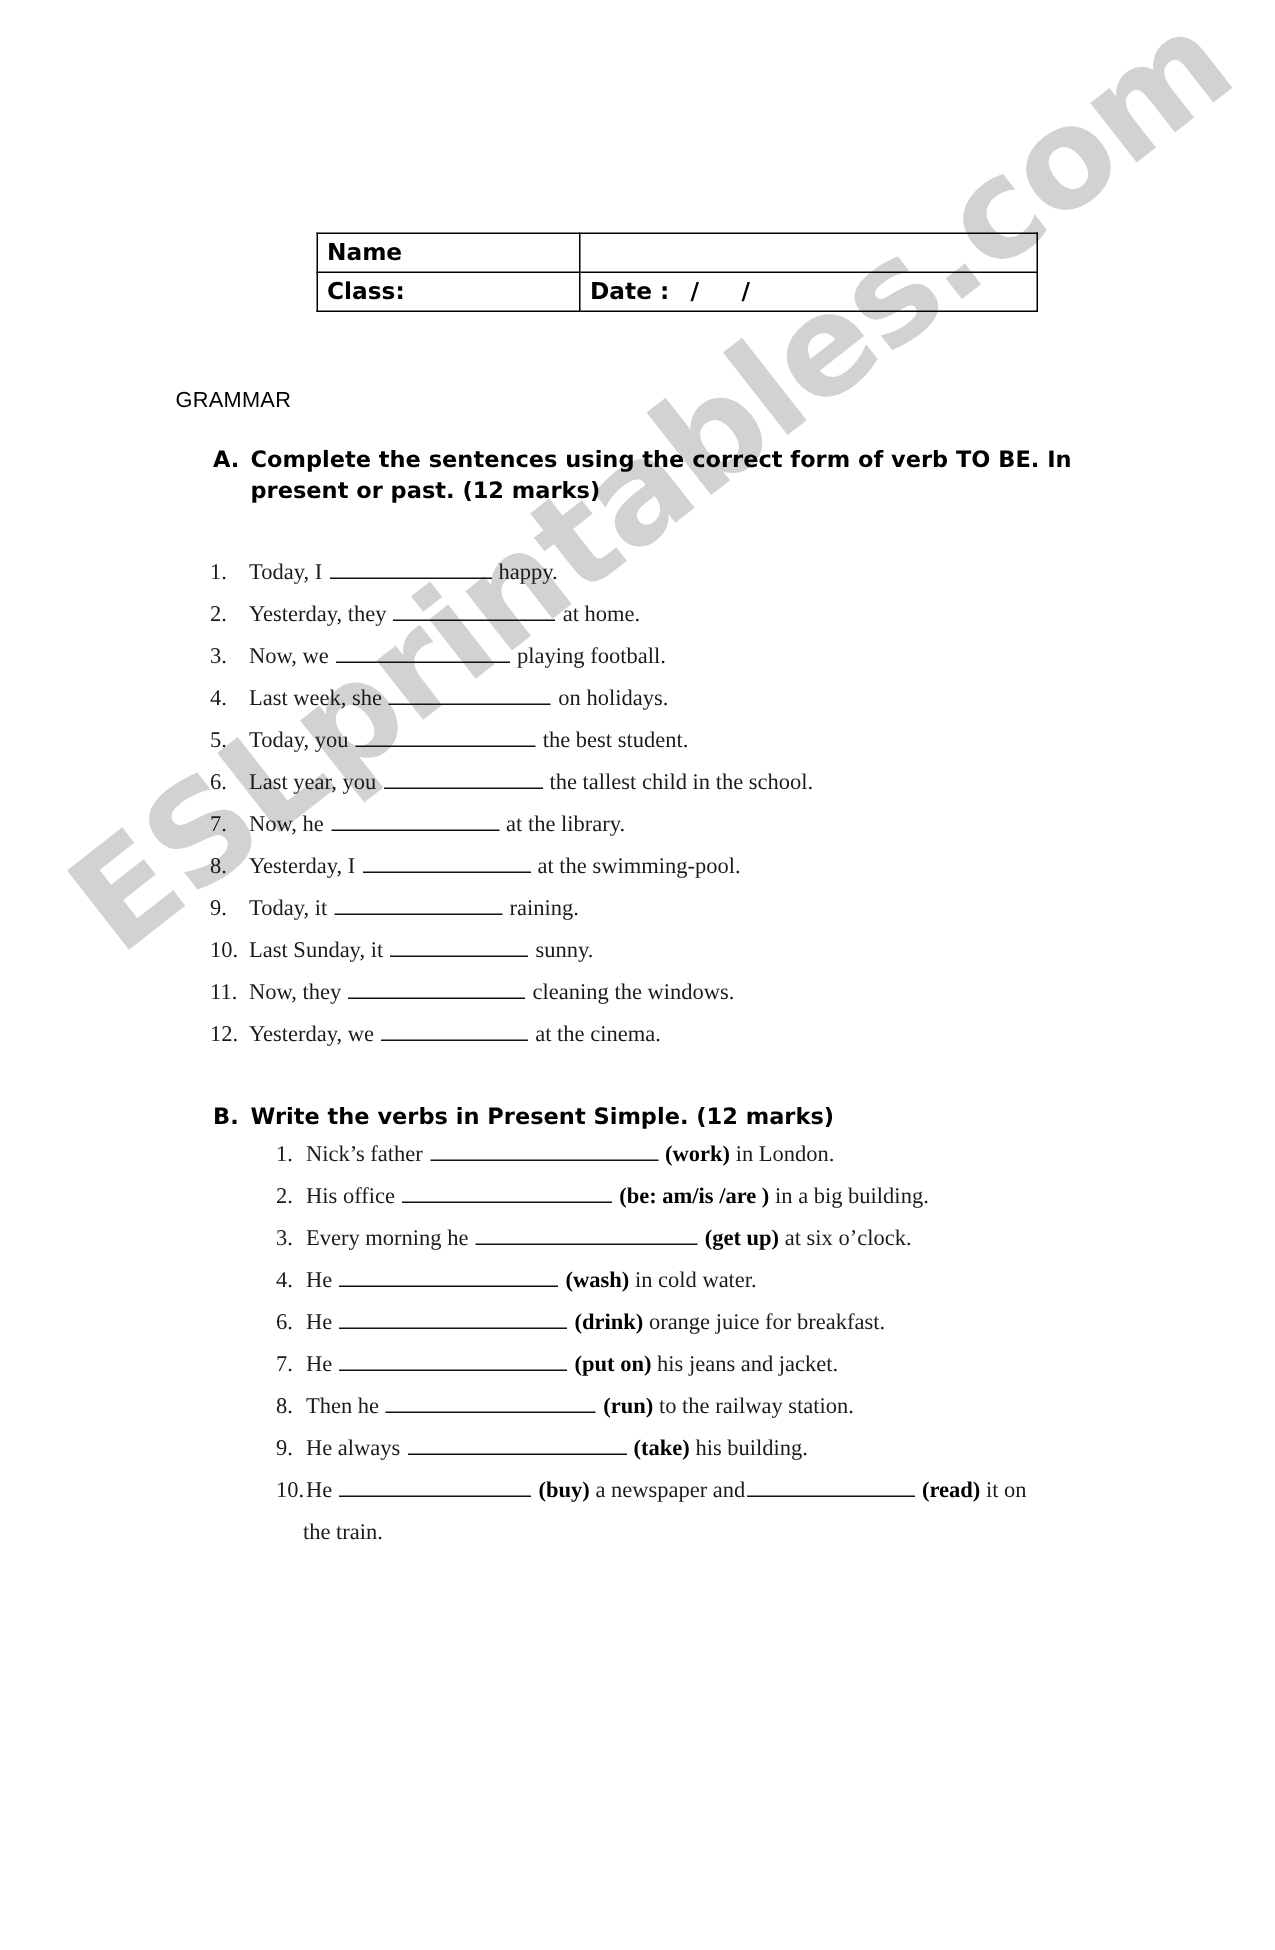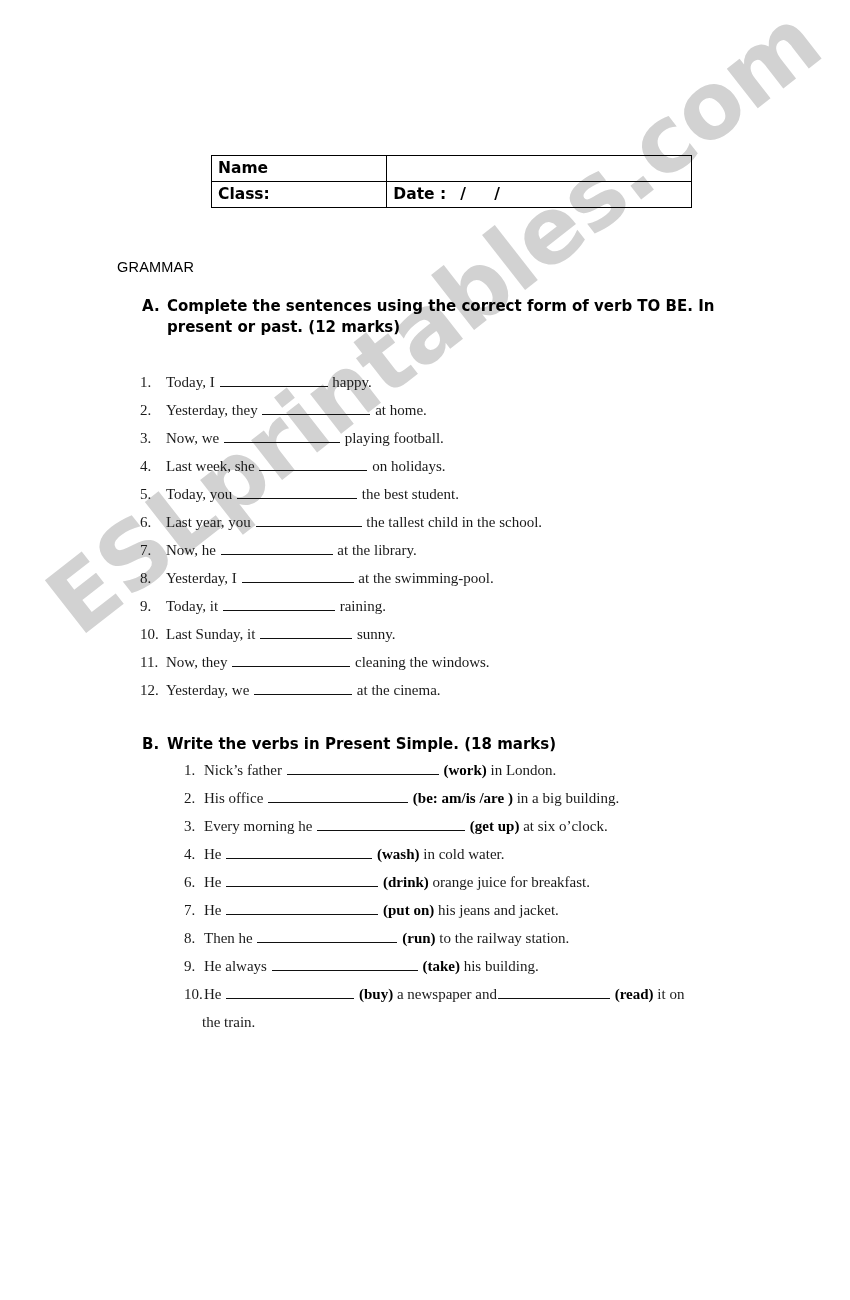--- a/index.html
+++ b/index.html
@@ -203,21 +203,21 @@
       <div class="ex-item"><span class="ex-num">7.</span><span>Now, he </span><span class="blank" style="width: 112px;"></span><span> at the library.</span></div>
       <div class="ex-item"><span class="ex-num">8.</span><span>Yesterday, I </span><span class="blank" style="width: 112px;"></span><span> at the swimming-pool.</span></div>
       <div class="ex-item"><span class="ex-num">9.</span><span>Today, it </span><span class="blank" style="width: 112px;"></span><span> raining.</span></div>
       <div class="ex-item"><span class="ex-num">10.</span><span>Last Sunday, it </span><span class="blank" style="width: 92px;"></span><span> sunny.</span></div>
       <div class="ex-item"><span class="ex-num">11.</span><span>Now, they </span><span class="blank" style="width: 118px;"></span><span> cleaning the windows.</span></div>
       <div class="ex-item"><span class="ex-num">12.</span><span>Yesterday, we </span><span class="blank" style="width: 98px;"></span><span> at the cinema.</span></div>
     </div>
 
   <div id="heading-b" class="section-heading">
     <span class="hd-letter">B.</span>
-    <span class="hd-body">Write the verbs in Present Simple. (18 marks)</span>
+    <span class="hd-body">Write the verbs in Present Simple. (12 marks)</span>
   </div>
 
   <div id="list-b" class="ex-list">
       <div class="ex-item"><span class="ex-num">1.</span><span>Nick’s father </span><span class="blank" style="width: 152px;"></span><span class="bold"> (work)</span><span> in London.</span></div>
       <div class="ex-item"><span class="ex-num">2.</span><span>His office </span><span class="blank" style="width: 140px;"></span><span class="bold"> (be: am/is /are )</span><span> in a big building.</span></div>
       <div class="ex-item"><span class="ex-num">3.</span><span>Every morning he </span><span class="blank" style="width: 148px;"></span><span class="bold"> (get up)</span><span> at six o’clock.</span></div>
       <div class="ex-item"><span class="ex-num">4.</span><span>He </span><span class="blank" style="width: 146px;"></span><span class="bold"> (wash)</span><span> in cold water.</span></div>
       <div class="ex-item"><span class="ex-num">6.</span><span>He </span><span class="blank" style="width: 152px;"></span><span class="bold"> (drink)</span><span> orange juice for breakfast.</span></div>
       <div class="ex-item"><span class="ex-num">7.</span><span>He </span><span class="blank" style="width: 152px;"></span><span class="bold"> (put on)</span><span> his jeans and jacket.</span></div>
       <div class="ex-item"><span class="ex-num">8.</span><span>Then he </span><span class="blank" style="width: 140px;"></span><span class="bold"> (run)</span><span> to the railway station.</span></div>

